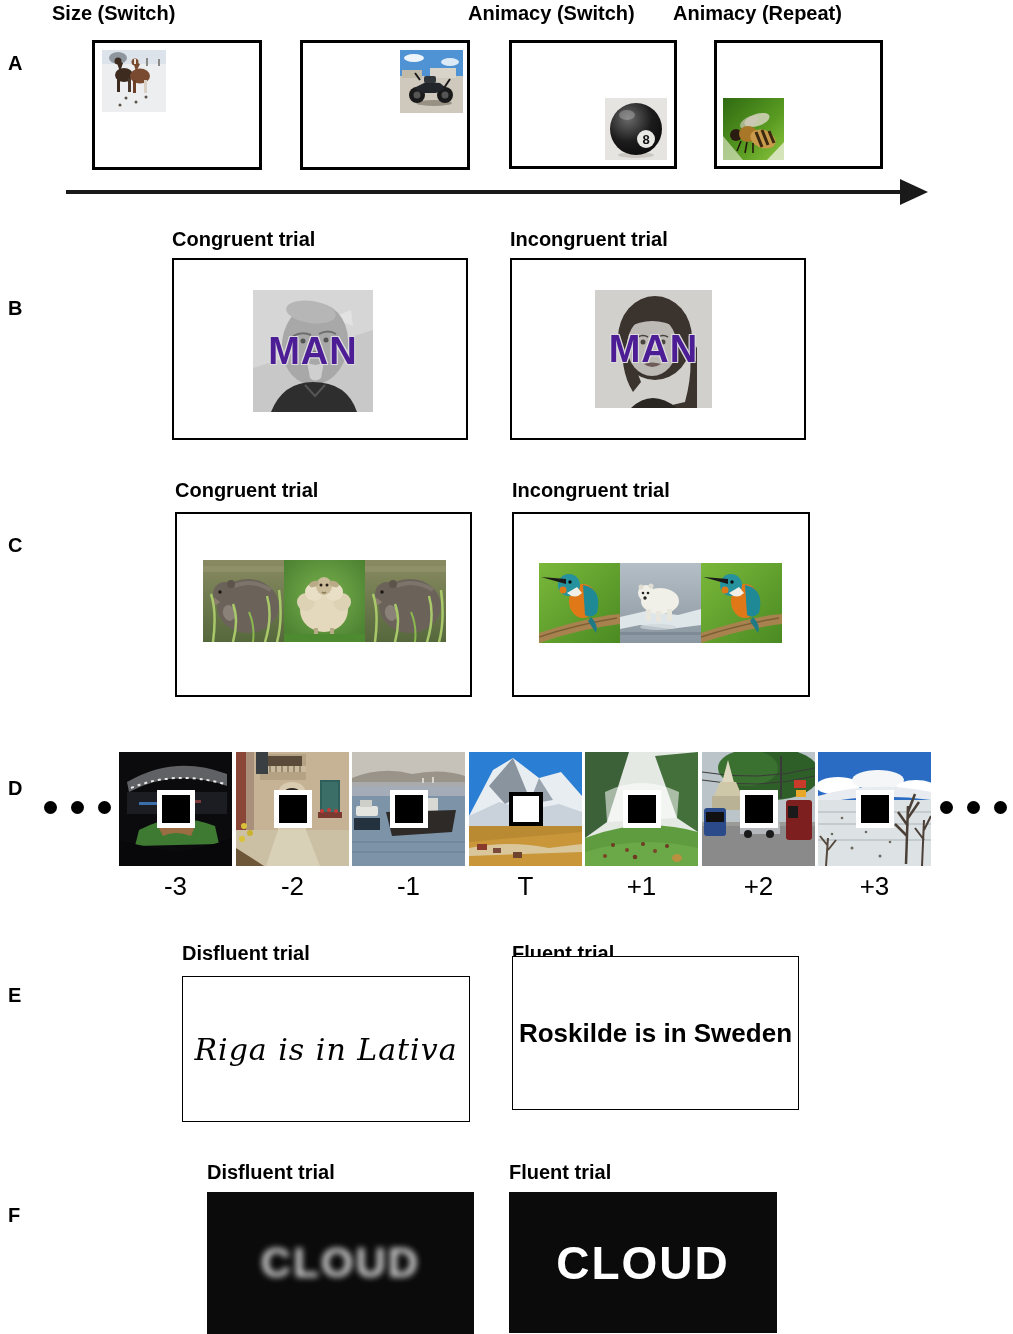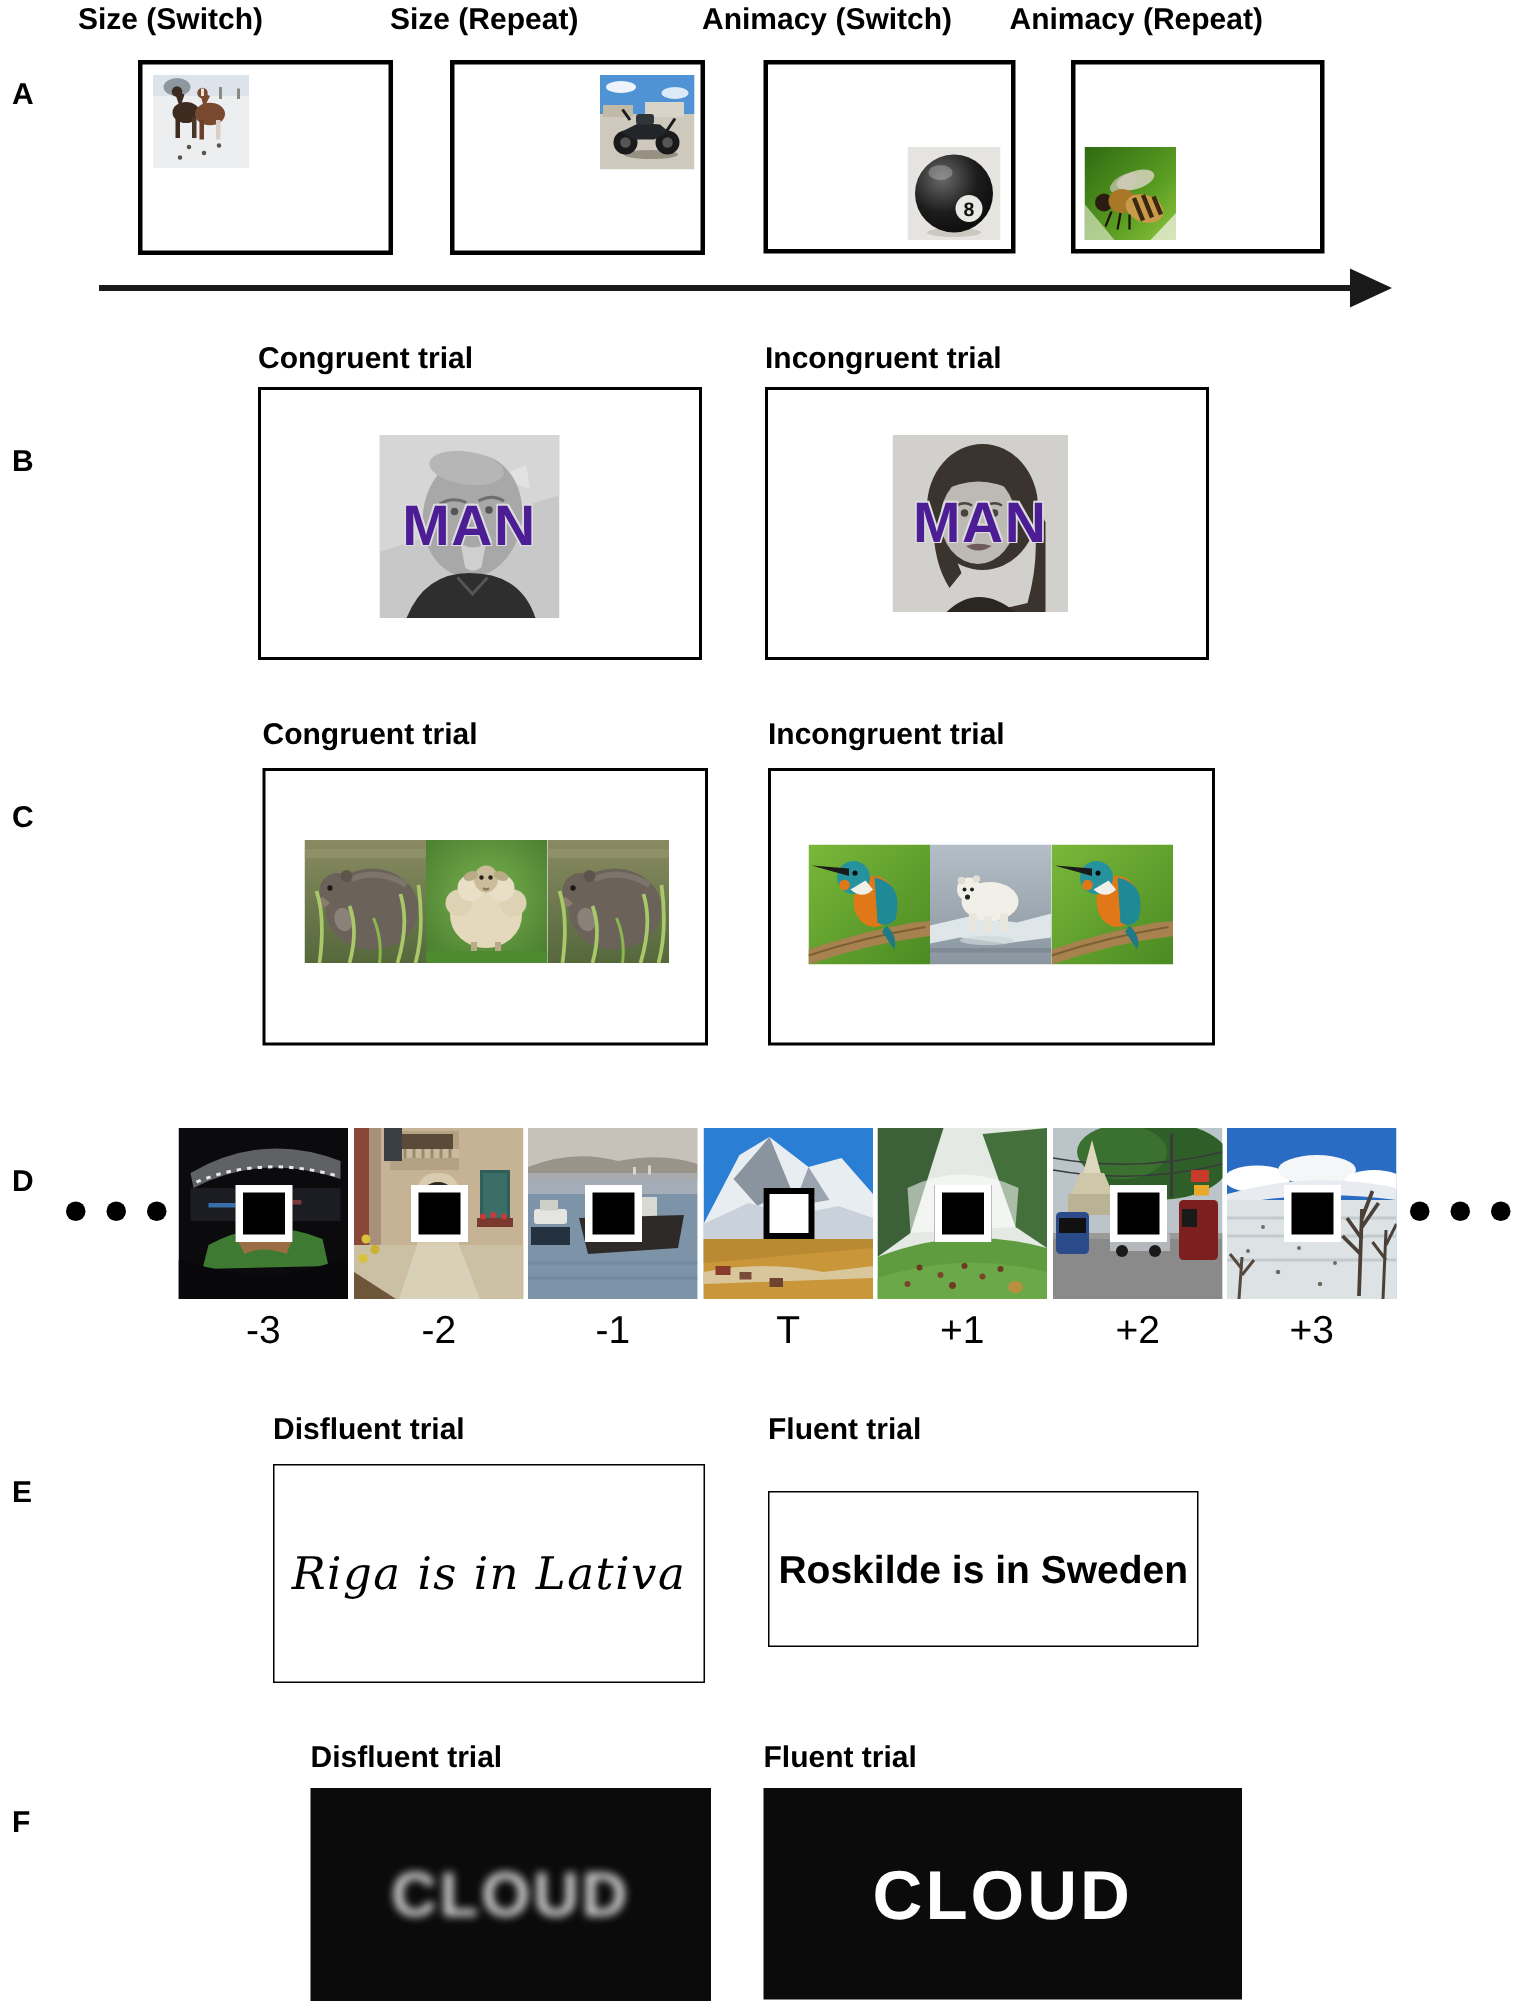--- a/index.html
+++ b/index.html
@@ -65,21 +65,20 @@
       <linearGradient id="g-pb" x1="0" y1="0" x2="0" y2="1">
         <stop offset="0" stop-color="#b4bec6"></stop>
           <stop offset="1" stop-color="#8a96a0"></stop>
       </linearGradient>
     </defs>
   </svg>
 
   <div class="plabel" style="left:8px;top:53px">A</div>
 
   <div class="ptitle" style="left:52px;top:2px;width:250px">Size (Switch)</div>
-  <div class="ptitle" style="left:260px;top:2px;width:250px">Size (Repeat)</div>
   <div class="ptitle" style="left:468px;top:2px;width:250px">Animacy (Switch)</div>
   <div class="ptitle" style="left:673px;top:2px;width:250px">Animacy (Repeat)</div>
 
   <div class="box thick" style="left:92px;top:40px;width:170px;height:130px"></div>
   <div class="box thick" style="left:300px;top:40px;width:170px;height:130px"></div>
   <div class="box thick" style="left:509px;top:40px;width:168px;height:129px"></div>
   <div class="box thick" style="left:714px;top:40px;width:169px;height:129px"></div>
 
   <div class="imgwrap" style="left:102px;top:50px;width:64px;height:62px">
     <svg viewBox="0 0 64 62">
@@ -478,28 +477,28 @@
   <div class="seq-label" style="left:702px;top:873px">+2</div>
   <div class="seq-label" style="left:818px;top:873px">+3</div>
 
   <div class="plabel" style="left:8px;top:985px">E</div>
   <div class="ptitle" style="left:182px;top:942px;width:288px">Disfluent trial</div>
   <div class="ptitle" style="left:512px;top:942px;width:287px">Fluent trial</div>
 
   <div class="box thin center-flex" style="left:182px;top:976px;width:288px;height:146px">
     <span class="sentence-disfluent">Riga is in Lativa</span>
   </div>
-  <div class="box thin center-flex" style="left:512px;top:994px;width:287px;height:104px">
+  <div class="box thin center-flex" style="left:512px;top:956px;width:287px;height:154px">
     <span class="sentence-fluent">Roskilde is in Sweden</span>
   </div>
 
   <div class="plabel" style="left:8px;top:1205px">F</div>
   <div class="ptitle" style="left:207px;top:1161px;width:267px">Disfluent trial</div>
   <div class="ptitle" style="left:509px;top:1161px;width:268px">Fluent trial</div>
 
   <div class="blackbox" style="left:207px;top:1192px;width:267px;height:142px">
     <span class="cloud-blur">CLOUD</span>
   </div>
-  <div class="blackbox" style="left:509px;top:1192px;width:319px;height:141px">
+  <div class="blackbox" style="left:509px;top:1192px;width:268px;height:141px">
     <span class="cloud-sharp">CLOUD</span>
   </div>
 
 </div>
 
 </body></html>

